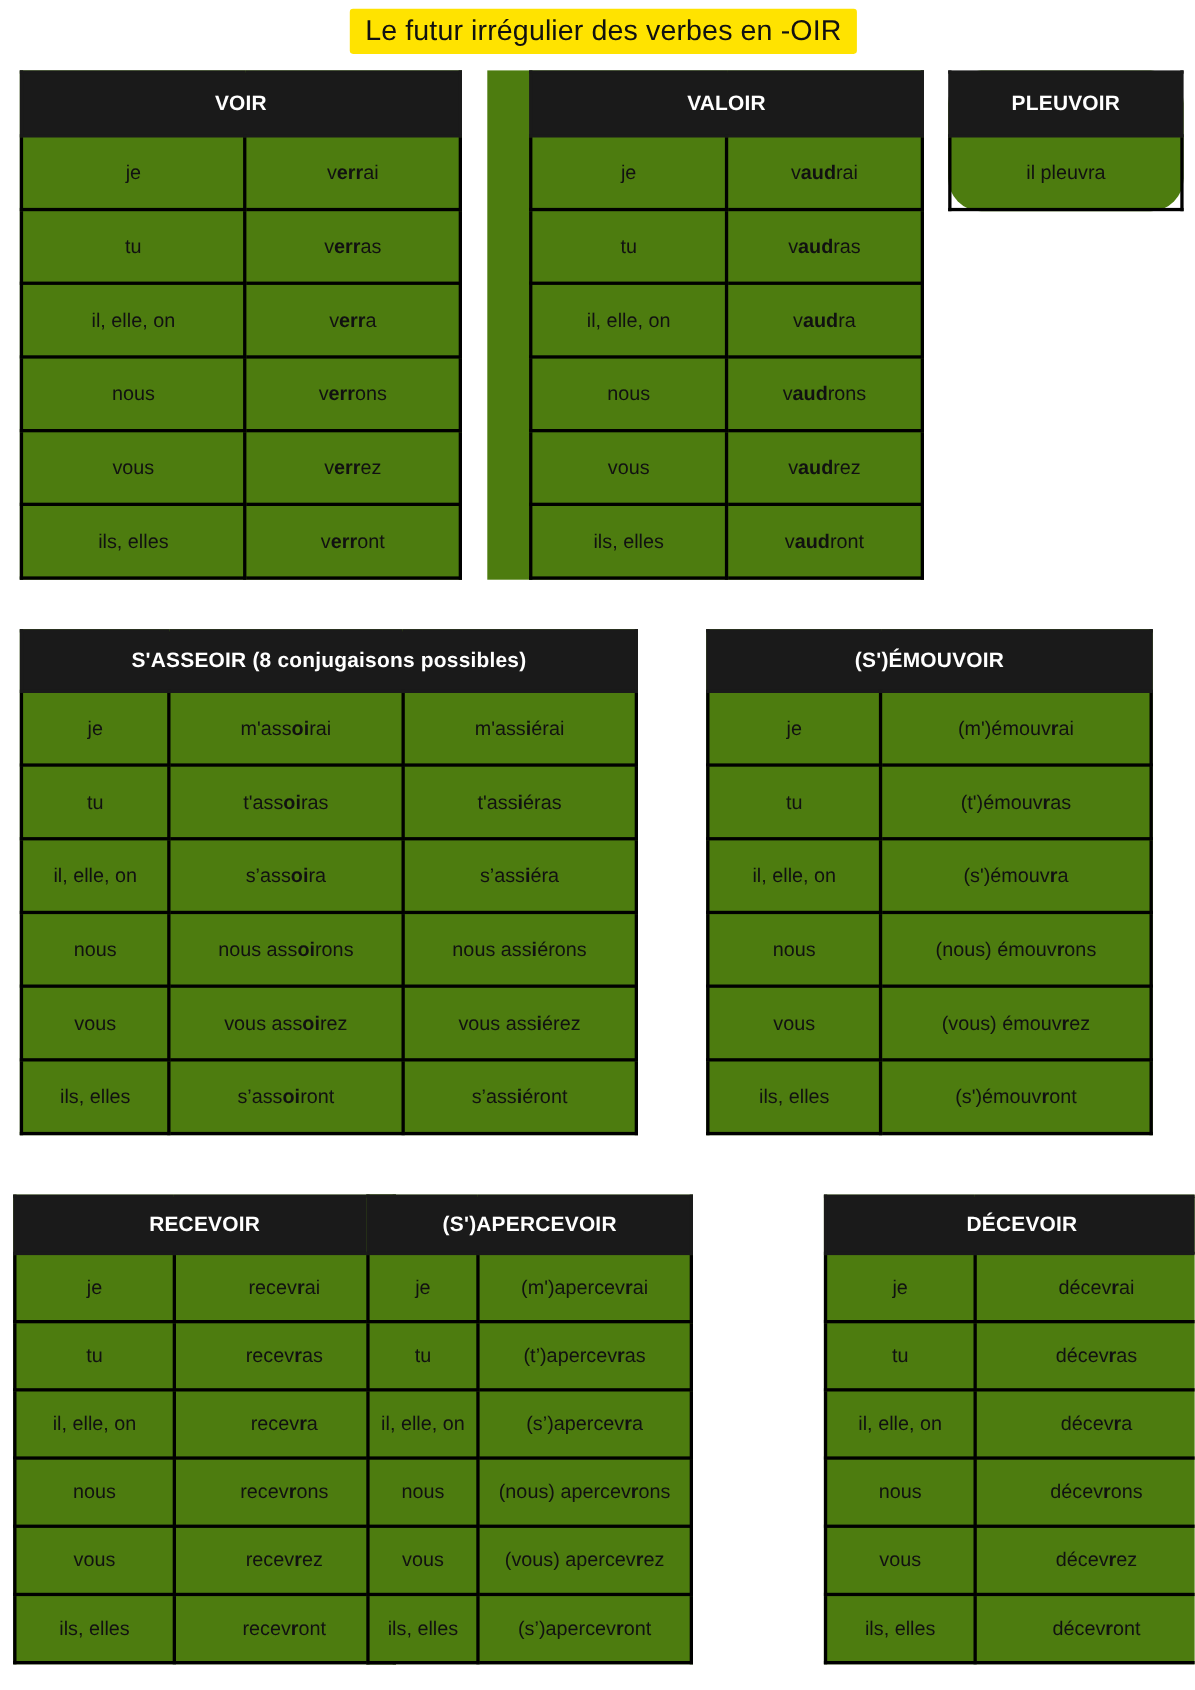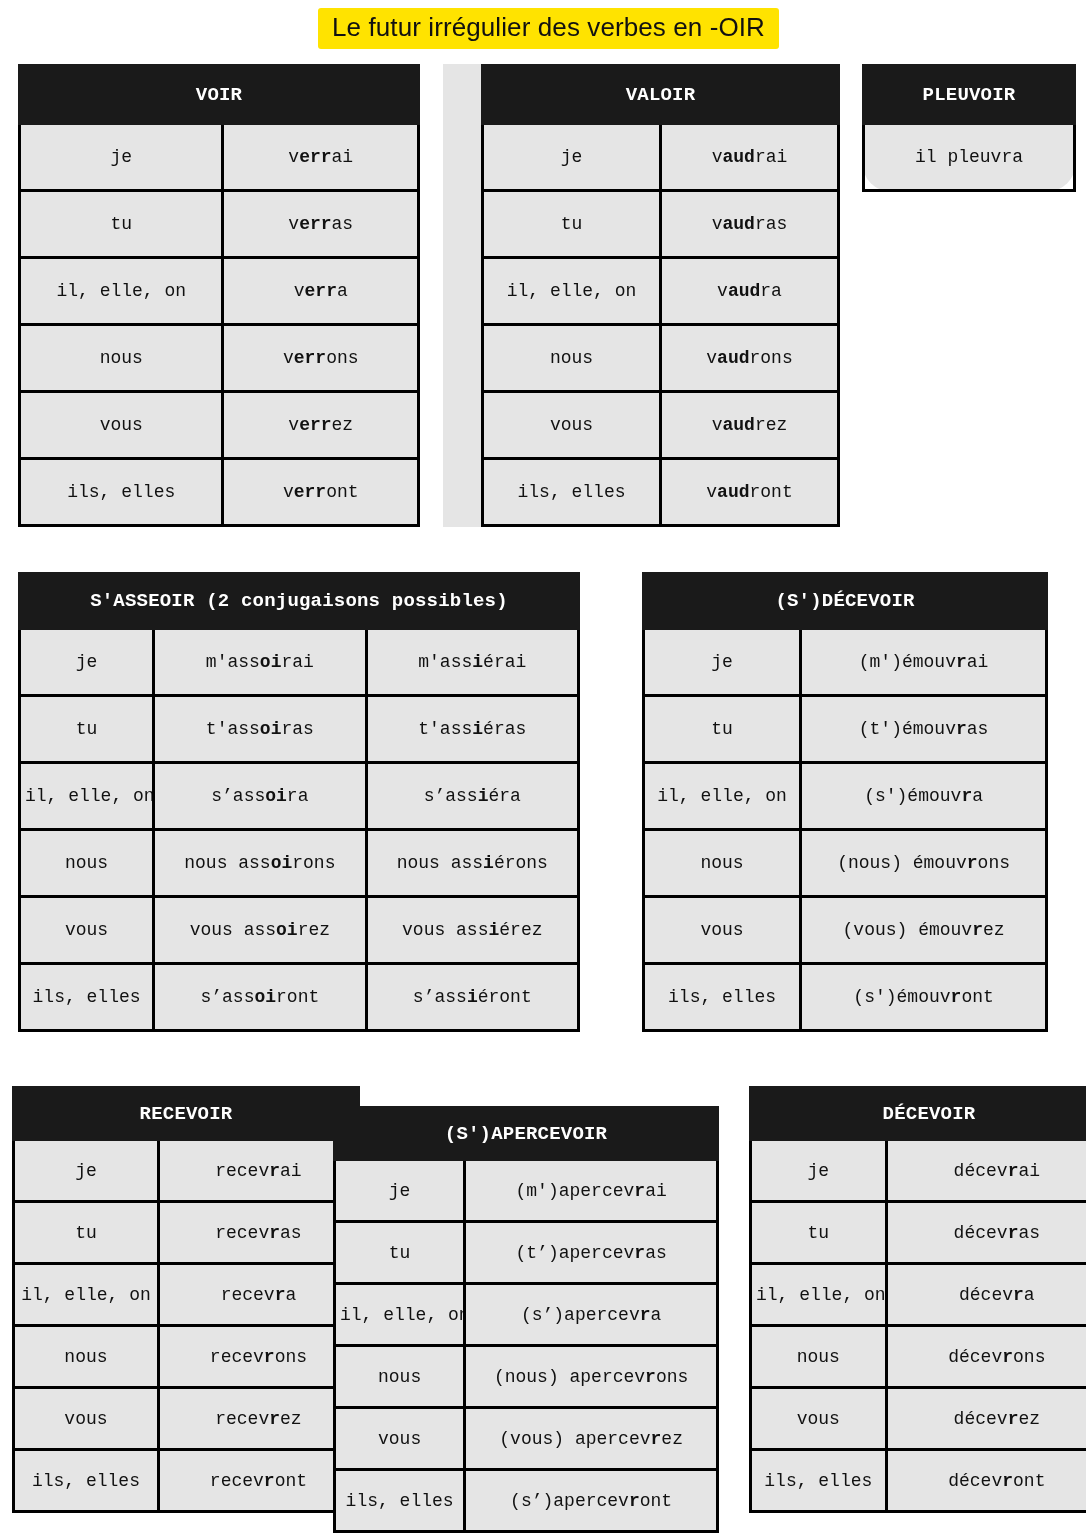--- a/index.html
+++ b/index.html
@@ -33,22 +33,21 @@
     line-height: 1.25;
     padding: 3px 14px 5px 14px;
     border-radius: 3px;
     letter-spacing: 0.1px;
     white-space: nowrap;
   }
 
   
   .card {
     position: absolute;
-    background: #e5e5e5;
-    font-family: Liberation Mono, monospace;
+    background: #4d7c0f;
   }
   table.vtbl {
     border-collapse: collapse;
     width: 100%;
     table-layout: fixed;
   }
   table.vtbl th.hdr {
     background: #1a1a1a;
     color: #ffffff;
     font-size: 19px;
@@ -85,21 +84,21 @@
   #card-voir     { left: 18px;  top: 64px;  width: 402px; }
   #card-valoir   { left: 443px; top: 64px;  width: 397px; padding-left: 38px; }
   #card-pleuvoir { left: 862px; top: 64px;  width: 214px; border-radius: 30px; }
 
   
   #card-asseoir  { left: 18px;  top: 572px; width: 562px; }
   #card-emouvoir { left: 642px; top: 572px; width: 406px; }
 
   
   #card-recevoir   { left: 12px;  top: 1086px; width: 348px; }
-  #card-apercevoir { left: 333px; top: 1086px; width: 386px; margin-top: 20px; }
+  #card-apercevoir { left: 333px; top: 1086px; width: 297px; }
   #card-decevoir   { left: 749px; top: 1086px; width: 360px; }
 
   
   .col-p-voir   { width: 51%; }
   .col-f-voir   { width: 49%; }
 
   .col-p-val    { width: 50%; }
   .col-f-val    { width: 50%; }
 
   .col-p-ass    { width: 24%; }
@@ -221,21 +220,21 @@
 
 <div class="card" id="card-asseoir">
   <table class="vtbl mid">
     <colgroup>
         <col class="col-p-ass">
         <col class="col-f-ass">
         <col class="col-f-ass">
       </colgroup>
     <thead>
       <tr>
-          <th class="hdr" colspan="3">S'ASSEOIR (2 conjugaisons possibles)</th>
+          <th class="hdr" colspan="3">S'ASSEOIR (8 conjugaisons possibles)</th>
         </tr>
     </thead>
     <tbody>
         <tr>
           <td class="pron">je</td>
           <td class="form">m'ass<b>oi</b>rai</td>
           <td class="form">m'ass<b>i</b>érai</td>
         </tr>
         <tr>
           <td class="pron">tu</td>
@@ -267,21 +266,21 @@
 </div>
 
 <div class="card" id="card-emouvoir">
   <table class="vtbl mid">
     <colgroup>
         <col class="col-p-emo">
         <col class="col-f-emo">
       </colgroup>
     <thead>
       <tr>
-          <th class="hdr" colspan="2">(S')DÉCEVOIR</th>
+          <th class="hdr" colspan="2">(S')ÉMOUVOIR</th>
         </tr>
     </thead>
     <tbody>
         <tr>
           <td class="pron">je</td>
           <td class="form">(m')émouv<b>r</b>ai</td>
         </tr>
         <tr>
           <td class="pron">tu</td>
           <td class="form">(t')émouv<b>r</b>as</td>

